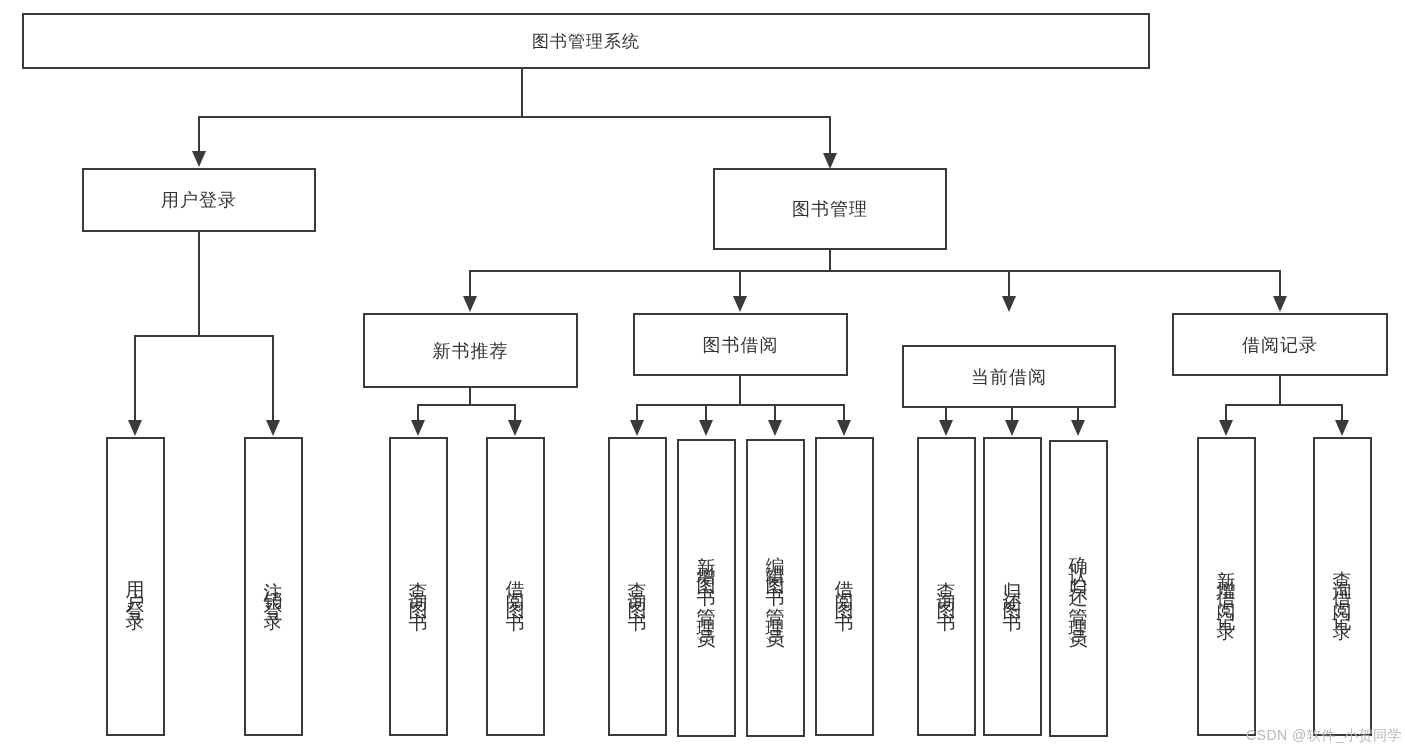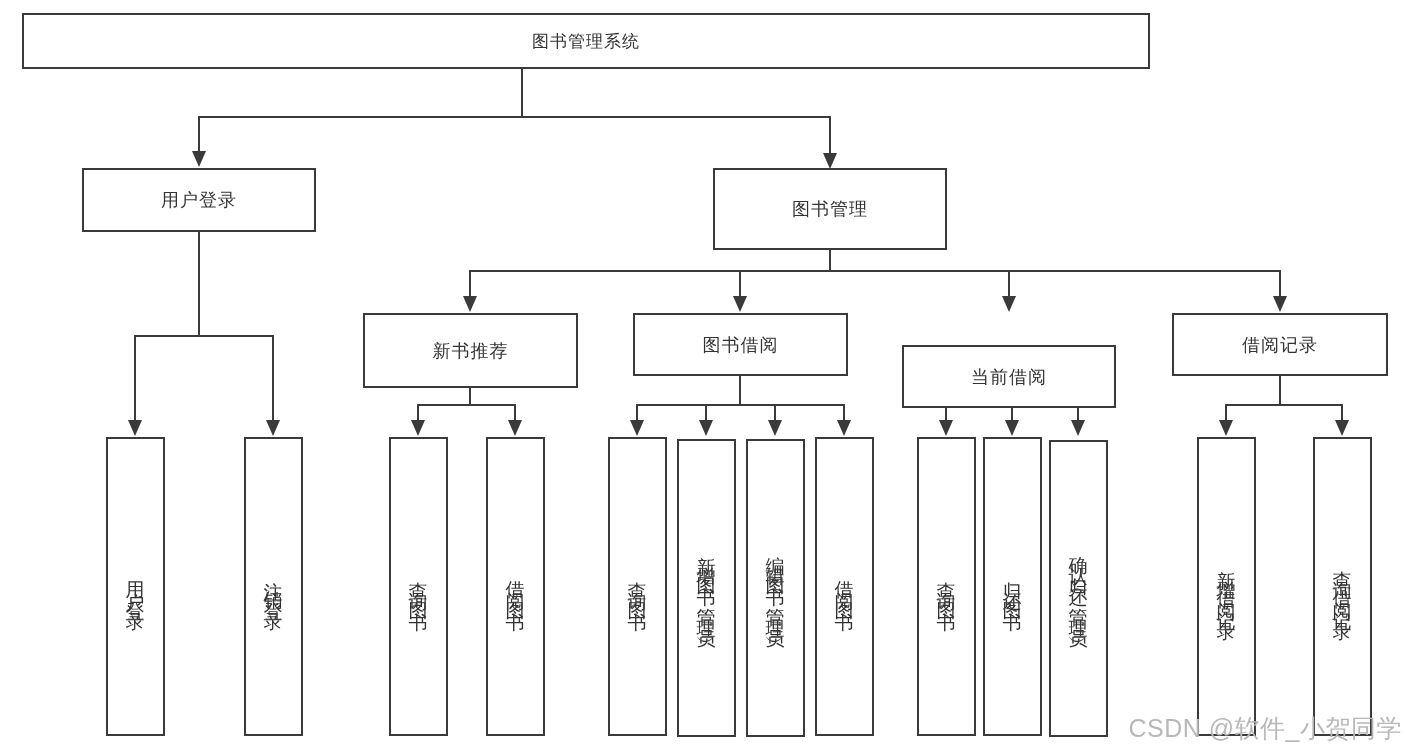--- a/index.html
+++ b/index.html
@@ -36,21 +36,21 @@
     writing-mode:vertical-rl;
     text-orientation:mixed;
     font-size:19px;
     line-height:1;
     letter-spacing:0.55em;
     color:var(--text);
   }
   #watermark{
     position:absolute;
     right:3px;bottom:2px;
-    font-size:25px;
+    font-size:14px;
     letter-spacing:0.5px;
     color:var(--watermark);
     white-space:nowrap;
   }
 </style>
 </head>
 <body>
 
 <div id="stage">
 

